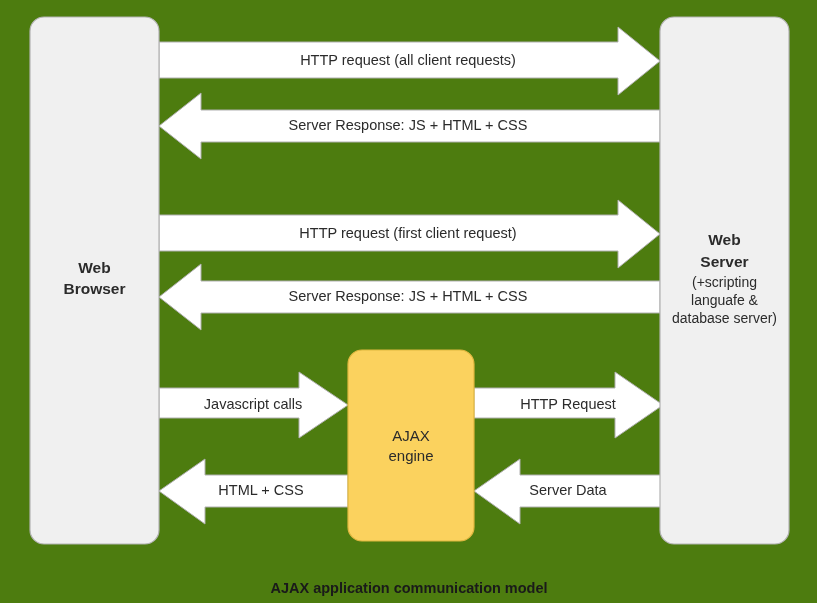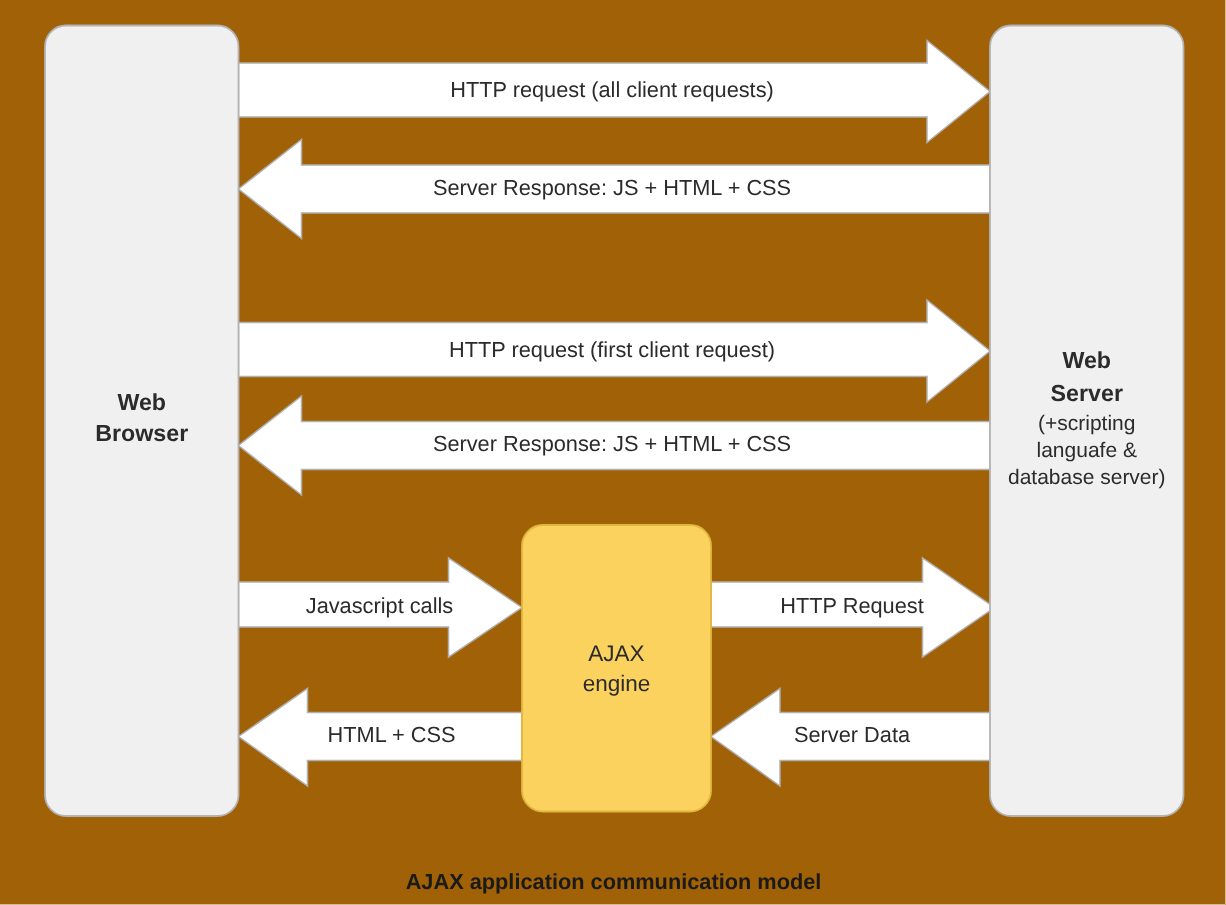--- a/index.html
+++ b/index.html
@@ -7,21 +7,21 @@
     padding: 0;
     background: #ffffff;
   }
   body {
     font-family: "Liberation Sans", sans-serif;
   }
   #stage {
     position: relative;
     width: 817px;
     height: 603px;
-    background: #a16207;
+    background: #4d7c0f;
     overflow: hidden;
   }
   svg.diagram {
     position: absolute;
     left: 0;
     top: 0;
     width: 817px;
     height: 603px;
   }
   .node-shape {

